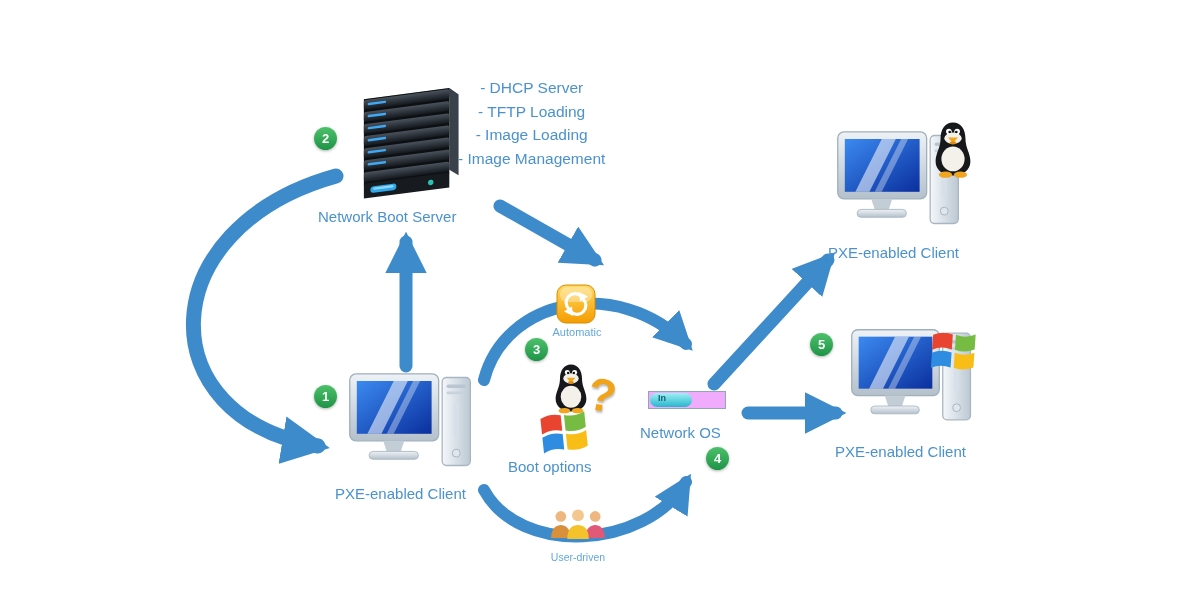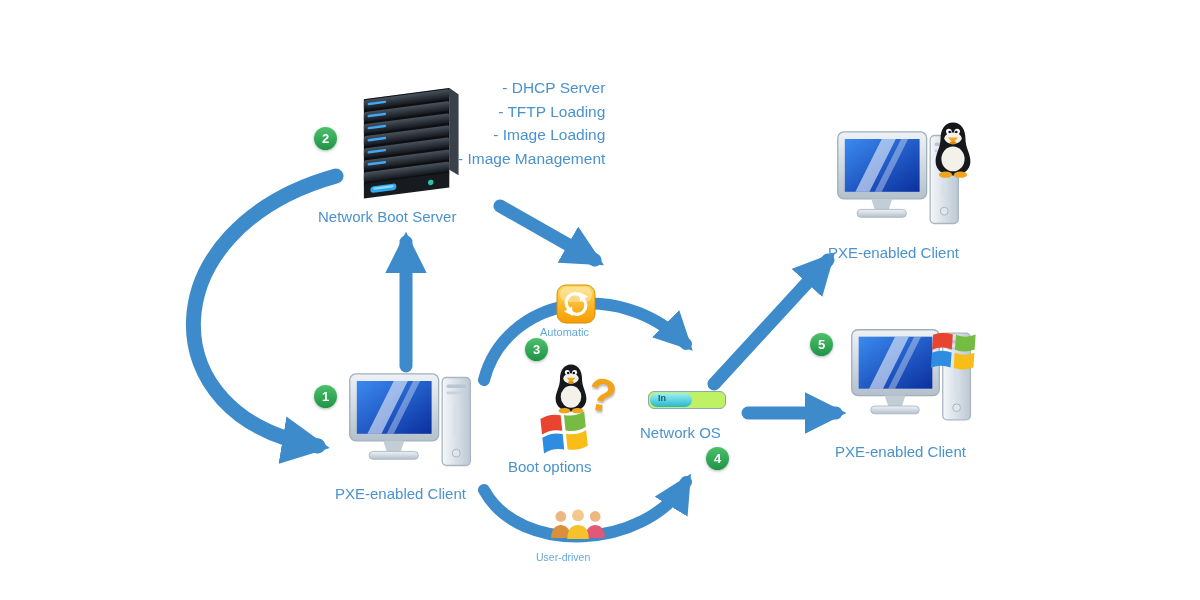--- a/index.html
+++ b/index.html
@@ -1,31 +1,31 @@
 <!DOCTYPE html>
 <html><head>
 <meta charset="utf-8">
 <style>
   html,body{margin:0;padding:0;background:#fff;}
   #canvas{position:relative;width:1200px;height:600px;background:#ffffff;overflow:hidden;
           font-family:"Liberation Sans",sans-serif;}
   .abs{position:absolute;}
   .lbl{position:absolute;color:#4b92cd;font-size:15px;white-space:nowrap;}
-  .svc{position:absolute;color:#4b92cd;font-size:15.5px;line-height:23.5px;text-align:right;}
+  .svc{position:absolute;color:#4b92cd;font-size:15.5px;line-height:23.5px;text-align:center;}
   .svc div{white-space:nowrap;}
   .badge{position:absolute;width:23px;height:23px;border-radius:50%;
          background:linear-gradient(180deg,#4cc06a 0%,#1f9447 100%);
          color:#fff;font-size:13px;font-weight:bold;display:flex;align-items:center;justify-content:center;
          box-shadow:0 1px 3px rgba(0,0,0,.3);}
-  .smalllbl{position:absolute;color:#63a8dc;font-size:11px;text-align:left;}
-  .tinylbl{position:absolute;color:#63a8dc;font-size:10.5px;}
+  .smalllbl{position:absolute;color:#63a8dc;font-size:11px;text-align:center;}
+  .tinylbl{position:absolute;color:#63a8dc;font-size:10.5px;text-align:center;}
   .qmark{position:absolute;font-size:46px;font-weight:bold;color:#f1a41b;
          text-shadow:1px 2px 2px rgba(0,0,0,.25);transform:rotate(10deg);line-height:1;}
   .bar{position:absolute;left:648px;top:391px;width:78px;height:18px;border:1.5px solid #8fa6b4;
-       border-radius:6px;background:#bef264;box-sizing:border-box;overflow:hidden;}
+       border-radius:0;background:#f0abfc;box-sizing:border-box;overflow:hidden;}
   .bar-fill{position:absolute;left:1px;top:1px;bottom:1px;width:55%;
             background:linear-gradient(180deg,#9ff0f4,#27b6cd);border-radius:7px;}
   .bar-text{position:absolute;left:9px;top:1px;font-size:9px;color:#17606e;font-weight:bold;}
   svg{display:block;}
 </style>
 </head>
 <body>
 
 <div id="canvas">
 

